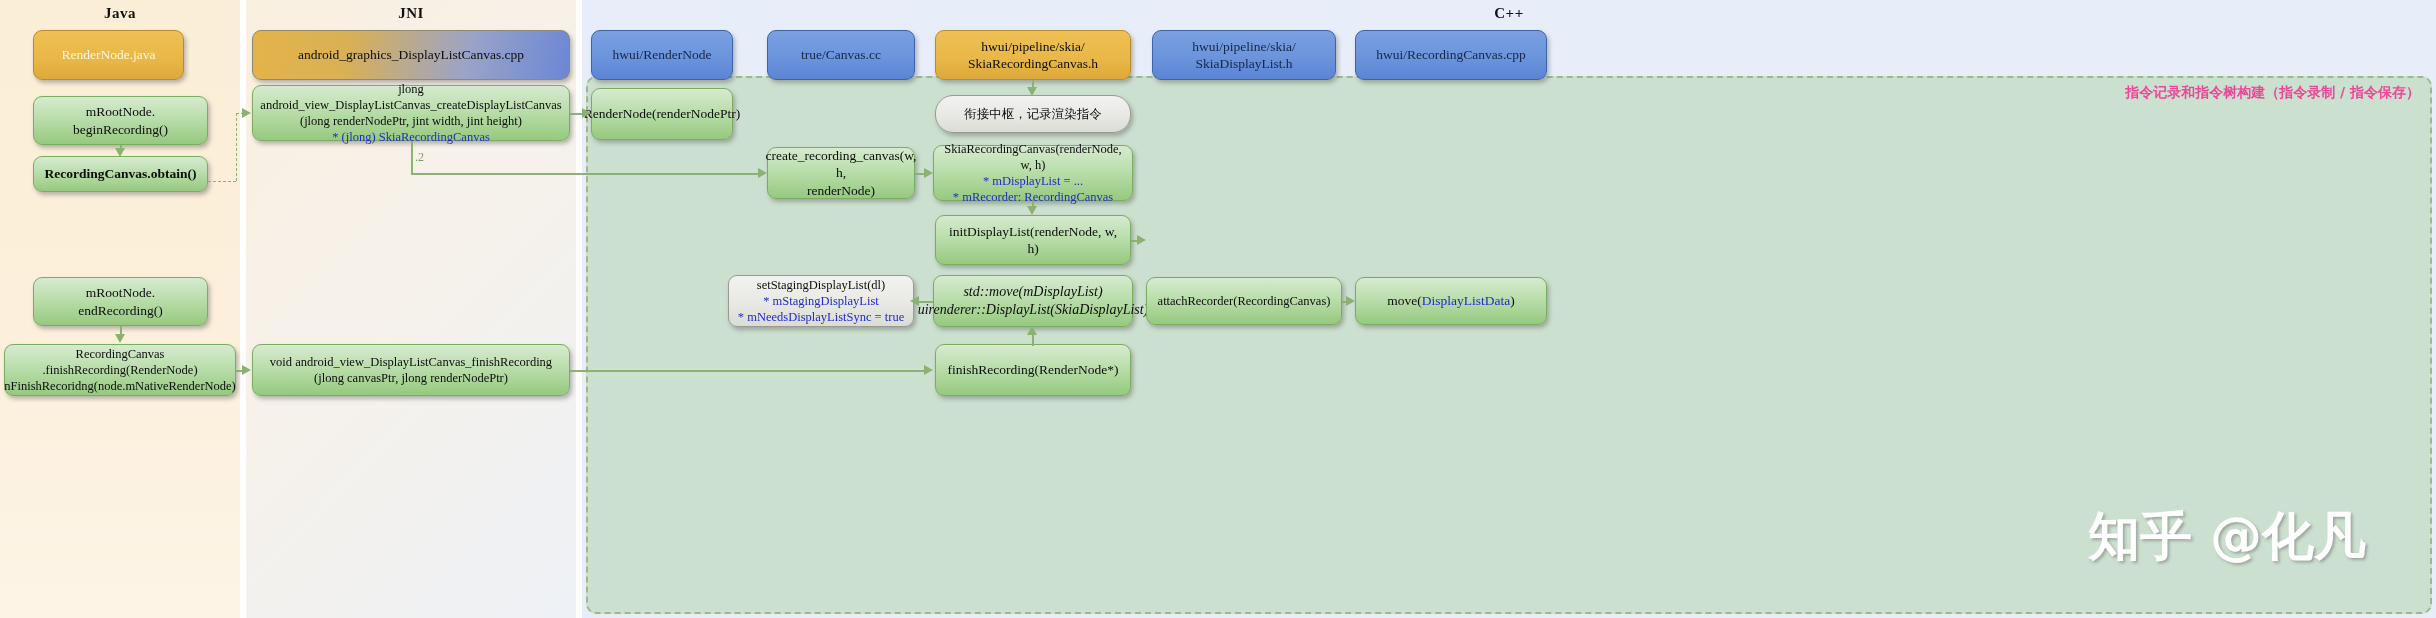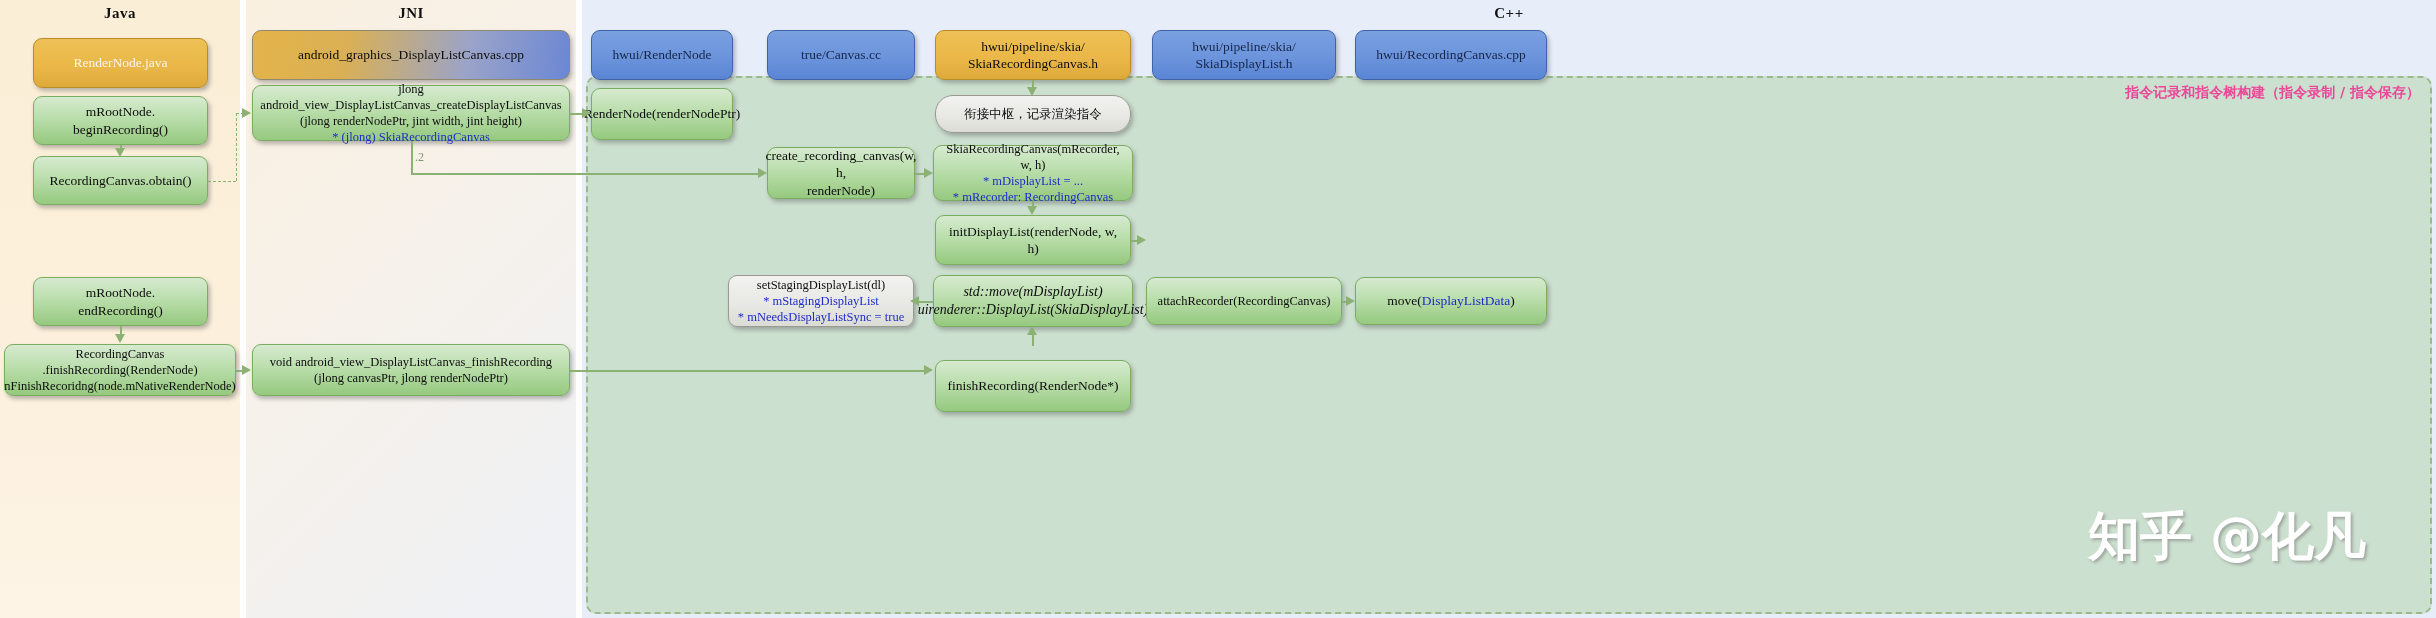--- a/index.html
+++ b/index.html
@@ -108,21 +108,21 @@
   </div>
   <div class="lane-gap" style="left:576px;width:6px;"></div>
 
   <div class="lane lane-cpp">
     <div class="lane-title">C++</div>
   </div>
 
   <div class="region"></div>
   <div class="region-label">指令记录和指令树构建（指令录制 / 指令保存）</div>
 
-  <div class="node n-orange hdr" style="left:33px;top:30px;width:175px;height:50px;margin-top:8px;">
+  <div class="node n-orange hdr" style="left:33px;top:30px;width:151px;height:50px;">
     <span class="hdr-white">RenderNode.java</span>
   </div>
 
   <div class="node n-orange-grad hdr" style="left:252px;top:30px;width:318px;height:50px;">
     <span>android_graphics_DisplayListCanvas.cpp</span>
   </div>
 
   <div class="node n-blue hdr" style="left:591px;top:30px;width:142px;height:50px;">
     <span>hwui/RenderNode</span>
   </div>
@@ -143,21 +143,21 @@
 
   <div class="node n-blue hdr" style="left:1355px;top:30px;width:192px;height:50px;">
     <span>hwui/RecordingCanvas.cpp</span>
   </div>
 
   <div class="node n-green" style="left:33px;top:96px;width:175px;height:49px;flex-direction:column;">
     <span>mRootNode.</span>
     <span>beginRecording()</span>
   </div>
 
-  <div class="node n-green" style="left:33px;top:156px;width:175px;height:49px;">
+  <div class="node n-green" style="left:33px;top:156px;width:175px;height:36px;font-weight:bold;">
     <span>RecordingCanvas.obtain()</span>
   </div>
 
   <div class="node n-green" style="left:33px;top:277px;width:175px;height:49px;flex-direction:column;">
     <span>mRootNode.</span>
     <span>endRecording()</span>
   </div>
 
   <div class="node n-green" style="left:4px;top:344px;width:232px;height:52px;flex-direction:column;font-size:12.5px;">
     <span>RecordingCanvas</span>
@@ -183,21 +183,21 @@
   <div class="node n-green" style="left:591px;top:88px;width:142px;height:52px;">
     <span>RenderNode(renderNodePtr)</span>
   </div>
 
   <div class="node n-green" style="left:767px;top:147px;width:148px;height:52px;flex-direction:column;">
     <span>create_recording_canvas(w, h,</span>
     <span>renderNode)</span>
   </div>
 
   <div class="node n-green" style="left:933px;top:145px;width:200px;height:56px;flex-direction:column;font-size:12.5px;">
-    <span>SkiaRecordingCanvas(mRecorder, w, h)</span>
+    <span>SkiaRecordingCanvas(renderNode, w, h)</span>
     <span class="blue-txt">* mDisplayList = ...</span>
     <span class="blue-txt">* mRecorder: RecordingCanvas</span>
   </div>
 
   <div class="node n-green" style="left:935px;top:215px;width:196px;height:50px;">
     <span>initDisplayList(renderNode, w, h)</span>
   </div>
 
 
   <div class="node n-gray" style="left:728px;top:275px;width:186px;height:52px;flex-direction:column;font-size:12.5px;">
@@ -214,21 +214,21 @@
   <div class="node n-green" style="left:1146px;top:277px;width:196px;height:48px;font-size:12.5px;">
     <span>attachRecorder(RecordingCanvas)</span>
   </div>
 
   <div class="node n-green" style="left:1355px;top:277px;width:192px;height:48px;">
     <span>move(</span>
       <span class="blue-txt">DisplayListData</span>
       <span>)</span>
   </div>
 
-  <div class="node n-green" style="left:935px;top:360px;width:196px;height:52px;text-align:center;">
+  <div class="node n-green" style="left:935px;top:344px;width:196px;height:52px;text-align:center;">
     <span>finishRecording(RenderNode*)</span>
   </div>
 
   <div class="ln ln-v" style="left:120px;top:145px;height:6px;"></div>
   <div class="arrow ar-d" style="left:115px;top:148px;"></div>
 
   <div class="ln-dash-h" style="left:208px;top:181px;width:28px;"></div>
   <div class="ln-dash-v" style="left:236px;top:113px;height:68px;"></div>
   <div class="ln-dash-h" style="left:236px;top:113px;width:8px;"></div>
   <div class="arrow ar-r" style="left:242px;top:108px;"></div>

